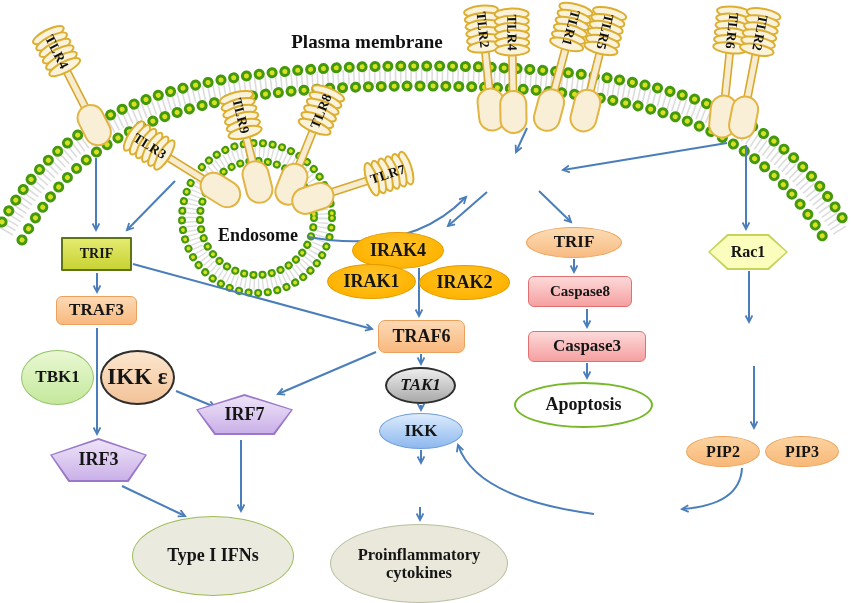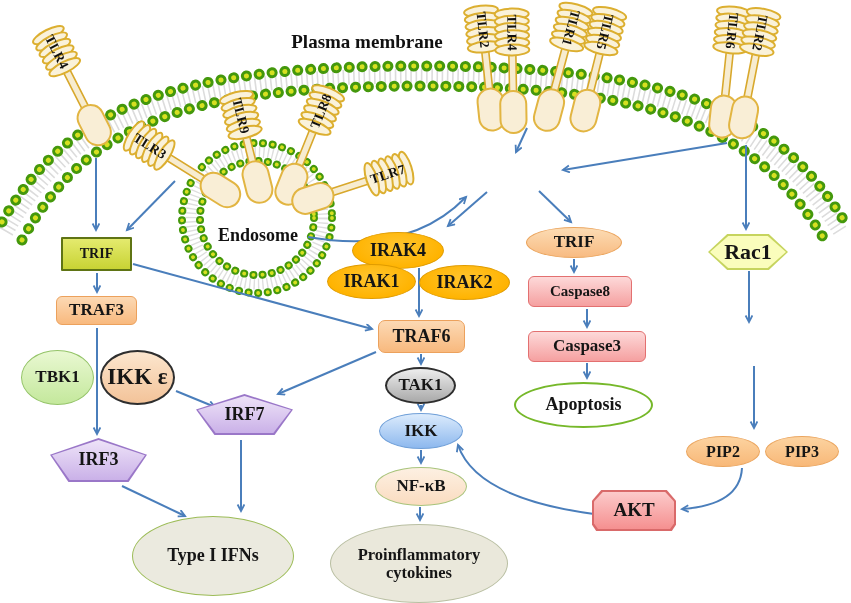--- a/index.html
+++ b/index.html
@@ -221,36 +221,30 @@
     <span class="poly-t">IRF3</span>
   </div>
 
   <div class="node" style="left:132px;top:516px;width:162px;height:80px;font-size:18px;border-radius:50%;border:1.5px solid #9cbc57;background:#ebeadf;">Type I IFNs</div>
 
   <div class="node" style="left:352px;top:232px;width:92px;height:37px;font-size:18px;border-radius:50%;border:1.5px solid #e09c00;background:radial-gradient(ellipse at 50% 38%,#ffc52f,#ffb300 72%);">IRAK4</div>
   <div class="node" style="left:327px;top:264px;width:89px;height:35px;font-size:18px;border-radius:50%;border:1.5px solid #e09c00;background:radial-gradient(ellipse at 50% 38%,#ffc52f,#ffb300 72%);">IRAK1</div>
   <div class="node" style="left:419px;top:265px;width:91px;height:35px;font-size:18px;border-radius:50%;border:1.5px solid #e09c00;background:radial-gradient(ellipse at 50% 38%,#ffc52f,#ffb300 72%);">IRAK2</div>
 
   <div class="node" style="left:378px;top:320px;width:87px;height:33px;font-size:18px;border-radius:7px;border:1.5px solid #eca15c;background:linear-gradient(180deg,#fcd9b4,#f8b97e);">TRAF6</div>
-  <div class="node" style="left:385px;top:367px;width:71px;height:37px;font-size:17px;border-radius:50%;border:2px solid #2e2e2e;background:linear-gradient(180deg,#ededed,#a9a9a9);">TAK1</div>
+  <div class="node" style="left:385px;top:367px;width:71px;height:37px;font-size:17px;border-radius:50%;border:2px solid #2e2e2e;background:linear-gradient(180deg,#ededed,#a9a9a9);font-style:italic;">TAK1</div>
   <div class="node" style="left:379px;top:413px;width:84px;height:36px;font-size:17px;border-radius:50%;border:1.5px solid #6f9fd8;background:linear-gradient(180deg,#dcebfc,#8db8ee);">IKK</div>
-  <div class="node" style="left:375px;top:467px;width:92px;height:39px;font-size:17px;border-radius:50%;border:1.5px solid #a9c47c;background:linear-gradient(180deg,#fdf0e2,#fadcc0);">NF-κB</div>
   <div class="node" style="left:330px;top:524px;width:178px;height:79px;font-size:16.5px;border-radius:50%;border:1.5px solid #b9bfa2;background:#eae8db;padding:0 18px;">Proinflammatory cytokines</div>
 
   <div class="node" style="left:526px;top:227px;width:96px;height:31px;font-size:17px;border-radius:50%;border:1.5px solid #eba55e;background:linear-gradient(180deg,#fcdcb4,#f8bb82);">TRIF</div>
   <div class="node" style="left:528px;top:276px;width:104px;height:31px;font-size:15px;border-radius:6px;border:1.5px solid #e37070;background:linear-gradient(180deg,#fdd9d9,#f5a0a0);">Caspase8</div>
   <div class="node" style="left:528px;top:331px;width:118px;height:31px;font-size:17px;border-radius:6px;border:1.5px solid #e37070;background:linear-gradient(180deg,#fdd9d9,#f5a0a0);">Caspase3</div>
   <div class="node" style="left:514px;top:382px;width:139px;height:46px;font-size:18px;border-radius:50%;border:2.5px solid #76b82a;background:#ffffff;">Apoptosis</div>
 
-  <div class="node hex" style="left:708px;top:234px;width:80px;height:36px;font-size:22px;">
+  <div class="node hex" style="left:708px;top:234px;width:80px;height:36px;font-size:16px;">
     <span class="poly-b" style="background:#c6d45e;"></span>
     <span class="poly-f" style="background:#fafdbc;"></span>
     <span class="poly-t">Rac1</span>
   </div>
   <div class="node" style="left:686px;top:436px;width:74px;height:31px;font-size:16px;border-radius:50%;border:1.5px solid #eba55e;background:linear-gradient(180deg,#fcd3a0,#f8b878);">PIP2</div>
   <div class="node" style="left:765px;top:436px;width:74px;height:31px;font-size:16px;border-radius:50%;border:1.5px solid #eba55e;background:linear-gradient(180deg,#fcd3a0,#f8b878);">PIP3</div>
-  <div class="node bev" style="left:592px;top:490px;width:84px;height:41px;font-size:19px;">
-    <span class="poly-b" style="background:#d96a6a;"></span>
-    <span class="poly-f" style="background:linear-gradient(180deg,#fccaca,#f59090);"></span>
-    <span class="poly-t">AKT</span>
-  </div>
 
 </div>
 
 </body></html>

